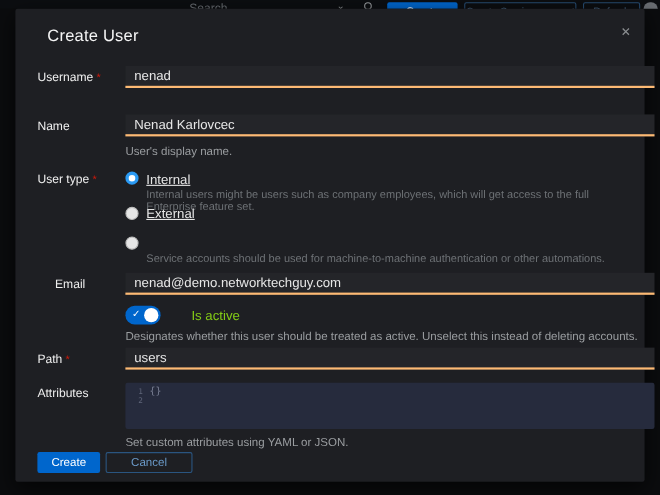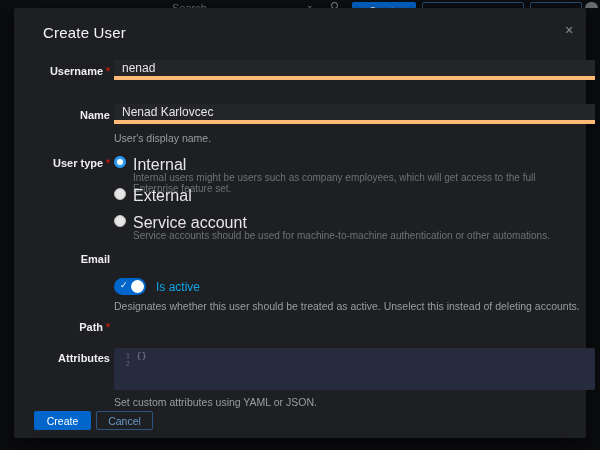--- a/index.html
+++ b/index.html
@@ -49,59 +49,59 @@
   .modal-close {
     position:absolute; right:9px; top:14px; width:16px; height:16px;
     color:#8a8d90; font-size:11px; text-align:center; line-height:16px;
     cursor:pointer; background:none; border:none;
     font-family:"Liberation Sans", sans-serif;
   }
 
   
   .field-label {
     position:absolute; left:20px; width:76px;
-    font-size:11px; font-weight:bold; color:#eeeeee;text-align:right;
+    font-size:11px; font-weight:normal; color:#eeeeee;
   }
   .req { color:#c9190b; margin-left:3px; font-size:10px; }
   .text-input {
     position:absolute; left:100px; width:481px; height:20px;
-    background:#242529; border:none; border-bottom:4px solid #fdba74;
+    background:#242529; border:none; border-bottom:2px solid #fdba74;
     color:#e6e6e6; font-size:12px; padding:0 8px;
     font-family:"Liberation Sans", sans-serif;
   }
   .help {
     position:absolute; left:100px; font-size:10.5px; color:#9a9da0;
   }
 
   
   .radio-dot {
     position:absolute; left:100px; width:12px; height:12px; border-radius:50%;
   }
   .radio-checked { background:#ffffff; border:3.5px solid #2b9af3; }
   .radio-unchecked { background:#e6e6e6; border:1px solid #bbbbbb; }
   .radio-label {
-    position:absolute; left:119px; font-size:16px; color:#e6e6e6;
+    position:absolute; left:119px; font-size:12px; color:#e6e6e6;text-decoration:underline;
   }
   .radio-desc {
     position:absolute; left:119px; width:440px; font-size:10px; color:#6d7175;
   }
 
   
   .toggle {
     position:absolute; left:100px; width:32px; height:17px; border-radius:9px;
     background:#0066cc; cursor:pointer;
   }
   .toggle-check {
     position:absolute; left:6px; top:2px; color:#ffffff; font-size:9px;
   }
   .toggle-knob {
     position:absolute; right:2px; top:2px; width:13px; height:13px;
     border-radius:50%; background:#ffffff;
   }
-  .toggle-label { position:absolute; left:142px; font-size:12px; color:#0ea5e9; }
+  .toggle-label { position:absolute; left:160px; font-size:12px; color:#84cc16; }
 
   
   .code-editor {
     position:absolute; left:100px; top:340px; width:481px; height:42px;
     background:#262b3d; border-radius:2px; overflow:hidden;
   }
   .code-gutter {
     position:absolute; left:6px; top:4px; width:10px;
     font-family:"DejaVu Sans Mono", monospace; font-size:7px; line-height:8px;
     color:#5f6579; text-align:right; white-space:pre-line;
@@ -114,21 +114,21 @@
   
   .btn {
     position:absolute; top:403px; height:19px; border-radius:2px;
     font-size:10.5px; text-align:center; cursor:pointer;
     font-family:"Liberation Sans", sans-serif;
   }
   .btn-create {
     left:20px; width:57px; background:#0066cc; border:none; color:#ffffff;
   }
   .btn-cancel {
-    left:82px; width:57px; background:transparent;
+    left:82px; width:79px; background:transparent;
     border:1px solid #2a5580; color:#6a99c7;
   }
 </style>
 </head>
 <body>
 
 <div class="bg-topbar">
   <span class="bg-search-text">Search</span>
   <span class="bg-chevron">⌄</span>
   <span class="bg-mag"></span>
@@ -157,35 +157,36 @@
   </label>
 
   <span class="radio-dot radio-checked" style="top:148px;"></span>
   <span class="radio-label" style="top:148px;">Internal</span>
   <div class="radio-desc" style="top:164px;">Internal users might be users such as company employees, which will get access to the full Enterprise feature set.</div>
 
   <span class="radio-dot radio-unchecked" style="top:180px;"></span>
   <span class="radio-label" style="top:179px;">External</span>
 
   <span class="radio-dot radio-unchecked" style="top:207px;"></span>
-  <span class="radio-label" style="top:206px;">Service account</span>
   <div class="radio-desc" style="top:222px;">Service accounts should be used for machine-to-machine authentication or other automations.</div>
 
-  <label class="field-label" style="top:245px;">Email</label>
+  <label class="field-label" style="top:245px;margin-left:16px;">Email</label>
+  <input class="text-input" style="top: 240px;" type="text" value="nenad@demo.networktechguy.com">
 
   <div class="toggle" style="top:270px;">
     <span class="toggle-check">✓</span>
     <span class="toggle-knob"></span>
   </div>
   <span class="toggle-label" style="top:272px;">Is active</span>
   <div class="help" style="top:292px;text-align:center;">Designates whether this user should be treated as active. Unselect this instead of deleting accounts.</div>
 
   <label class="field-label" style="top:313px;">
     <span>Path</span><span class="req">*</span>
   </label>
+  <input class="text-input" style="top: 308px;" type="text" value="users">
 
   <label class="field-label" style="top:344px;">Attributes</label>
   <div class="code-editor">
     <div class="code-gutter">1
 2</div>
     <div class="code-content">{}</div>
   </div>
   <div class="help" style="top:388px;">Set custom attributes using YAML or JSON.</div>
 
   <button class="btn btn-create">Create</button>

